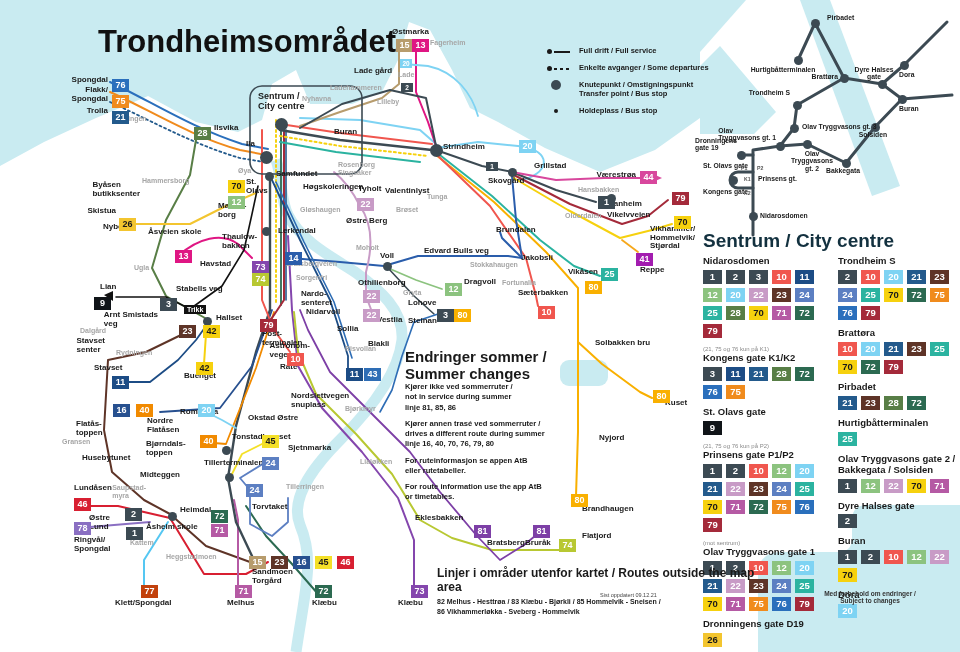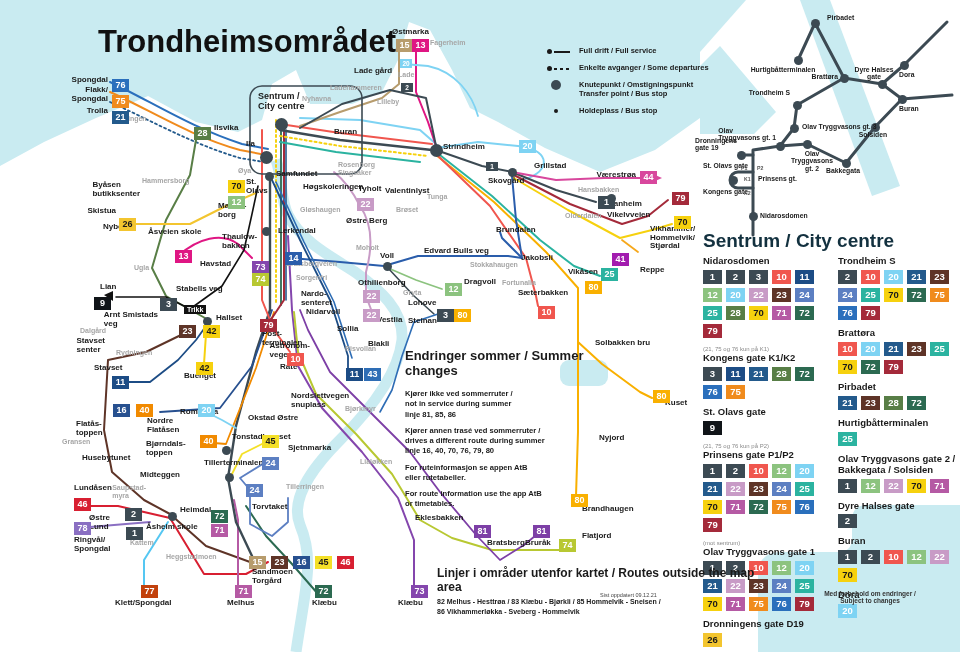--- a/index.html
+++ b/index.html
@@ -43,21 +43,21 @@
   #panel-left{position:absolute;left:703px;top:256px;width:130px;z-index:3;}
   #panel-right{position:absolute;left:838px;top:256px;width:120px;z-index:3;}
   .grp{margin-bottom:8px;}
   .grp .note{font-size:6px;color:#8a8a8a;margin-bottom:1px;}
   .grp h4{margin:0 0 3px 0;font-size:9.5px;font-weight:700;color:#1a1a1a;white-space:pre-line;line-height:1.15;}
   .chips{display:flex;flex-wrap:wrap;gap:4px;}
   .pchip{width:19px;height:14px;font-weight:700;font-size:9.5px;line-height:14px;text-align:center;color:#fff;}
   .pchip.dk{color:#1a1a1a;}
   
   #summer{position:absolute;left:405px;top:348px;width:205px;z-index:3;color:#1a1a1a;}
-  #summer h3{margin:0 0 11px 0;font-size:13px;font-weight:700;}
+  #summer h3{margin:0 0 0 0;font-size:15px;font-weight:700;}
   #summer p{margin:0 0 6px 0;font-size:7.6px;font-weight:700;line-height:1.35;white-space:pre-line;}
   #outside{position:absolute;left:437px;top:566px;width:330px;z-index:3;color:#1a1a1a;}
   #outside h3{margin:0 0 3px 0;font-size:12px;font-weight:700;}
   #outside p{margin:0;font-size:7px;font-weight:700;line-height:1.4;white-space:pre-line;}
   #updated{position:absolute;left:600px;top:592px;z-index:3;font-size:5.5px;color:#444;}
   #footnote{position:absolute;left:805px;top:590px;width:130px;z-index:3;font-size:6.5px;font-weight:700;
             color:#333;text-align:center;white-space:pre-line;}
 </style>
 </head>
 <body>
@@ -367,21 +367,21 @@
       <div class="chip" style="left: 364px; top: 368px; background: rgb(46, 109, 181);">43</div>
       <div class="chip" style="left: 357px; top: 198px; background: rgb(200, 155, 198);">22</div>
       <div class="chip" style="left: 363px; top: 290px; background: rgb(200, 155, 198);">22</div>
       <div class="chip" style="left: 363px; top: 309px; background: rgb(200, 155, 198);">22</div>
       <div class="chip" style="left: 445px; top: 283px; background: rgb(140, 195, 127);">12</div>
       <div class="chip" style="left: 437px; top: 309px; background: rgb(60, 74, 83);">3</div>
       <div class="chip" style="left: 454px; top: 309px; background: rgb(249, 176, 0);">80</div>
       <div class="chip" style="left: 538px; top: 306px; background: rgb(240, 86, 78);">10</div>
       <div class="chip" style="left: 601px; top: 268px; background: rgb(43, 179, 160);">25</div>
       <div class="chip" style="left: 585px; top: 281px; background: rgb(249, 176, 0);">80</div>
-      <div class="chip" style="left: 612px; top: 253px; background: #a21caf;">41</div>
+      <div class="chip" style="left: 636px; top: 253px; background: #a21caf;">41</div>
       <div class="chip" style="left: 640px; top: 171px; background: rgb(216, 71, 157);">44</div>
       <div class="chip" style="left: 672px; top: 192px; background: rgb(164, 42, 58);">79</div>
       <div class="chip dk" style="left: 674px; top: 216px; background: rgb(246, 209, 14);">70</div>
       <div class="chip" style="left: 598px; top: 196px; background: rgb(60, 74, 83);">1</div>
       <div class="chip" style="left: 519px; top: 140px; background: rgb(126, 211, 243);">20</div>
       <div class="chip" style="left: 571px; top: 494px; background: rgb(249, 176, 0);">80</div>
       <div class="chip" style="left: 653px; top: 390px; background: rgb(249, 176, 0);">80</div>
       <div class="chip" style="left: 396px; top: 39px; background: rgb(183, 156, 109);">15</div>
       <div class="chip" style="left: 412px; top: 39px; background: rgb(223, 22, 131);">13</div>
       <div class="chip sm" style="left: 401px; top: 83px; background: rgb(60, 74, 83);">2</div>

